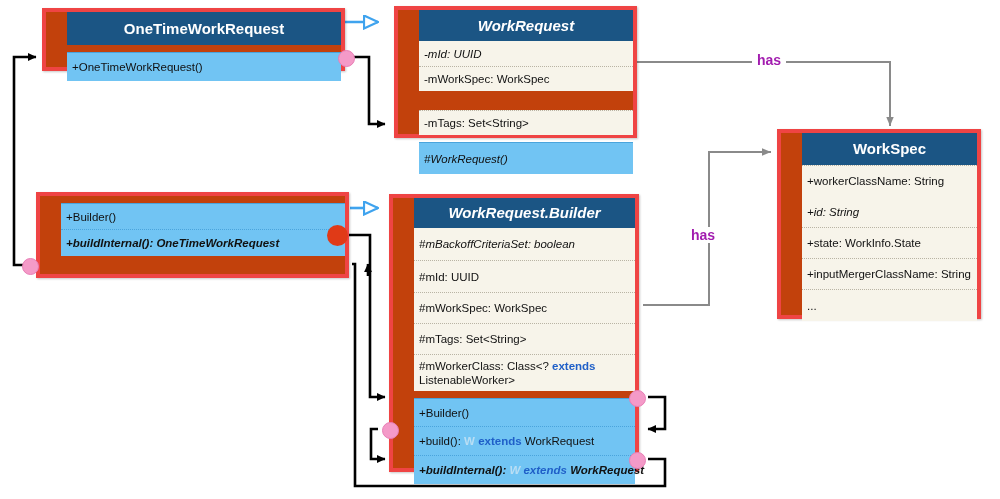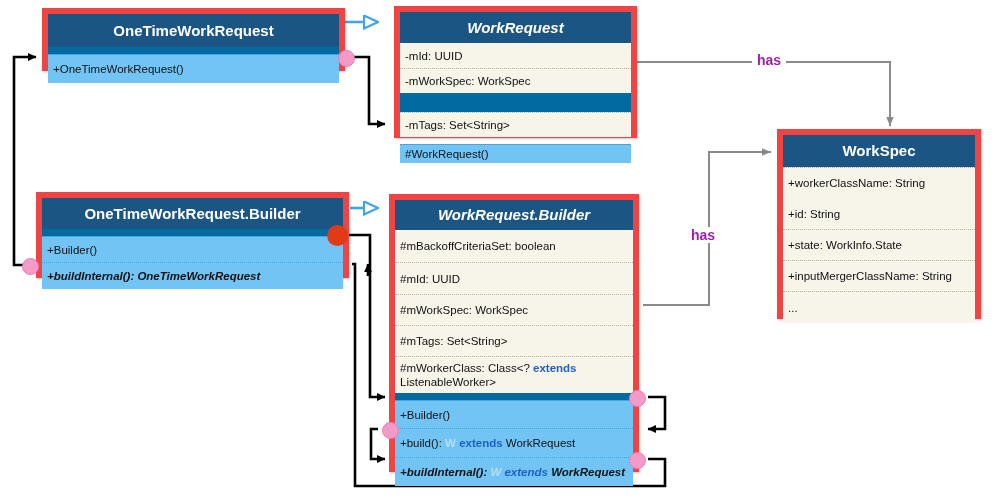--- a/index.html
+++ b/index.html
@@ -25,24 +25,25 @@
     left: 0; top: 0;
     width: 1000px;
     height: 499px;
     pointer-events: none;
   }
 
   
   .uml-class {
     position: absolute;
     box-sizing: border-box;
-    border: 6px solid #ef4444;
-    background: #0369a1;
+    border: 4px solid #ef4444;
+    background: #c2410c;
     box-shadow: 1px 1px 2px rgba(0,0,0,0.22);
     z-index: 3;
+    padding-left: 21px;
   }
   .uml-header {
     background: #1B5584;
     color: #ffffff;
     font-size: 15px;
     font-weight: bold;
     text-align: center;
     line-height: 1.15;
     display: flex;
     align-items: center;
@@ -58,21 +59,21 @@
     font-size: 11.5px;
     color: #111111;
     line-height: 1.25;
     display: flex;
     align-items: center;
     border-top: 1px dotted #b9b4a4;
     background: #F7F4EA;
     white-space: nowrap;
     overflow: visible;
   }
-  .uml-row.first { border-top: none; }
+  .uml-row.first { border-top: none; font-style: italic; }
   .uml-row.wrap { white-space: normal; align-items: flex-start; }
   .uml-row.method {
     background: #71C4F3;
     border-top: 1px dotted #4aa4dc;
   }
   .uml-row.method.firstmethod { border-top: 1px solid #4aa4dc; margin-top: 7px; }
   .uml-row.italic { font-style: italic; font-weight: bold; }
 
   .kw { color: #1F5FC8; font-weight: bold; }
   .tparam { color: #B9DEF4; font-weight: bold; }
@@ -168,34 +169,33 @@
   <div class="uml-class" style="left:42px; top:8px; width:303px; height:63px;">
     <div class="uml-header" style="height:33px;">OneTimeWorkRequest</div>
     <div class="uml-row method firstmethod" style="height:29px;">+OneTimeWorkRequest()</div>
   </div>
 
   <div class="uml-class" style="left:394px; top:6px; width:243px; height:132px;">
     <div class="uml-header abstract" style="height:31px;">WorkRequest</div>
     <div class="uml-row first" style="height:25px;">-mId: UUID</div>
     <div class="uml-row" style="height:25px;">-mWorkSpec: WorkSpec</div>
     <div class="uml-row" style="height:25px;margin-top:19px;">-mTags: Set&lt;String&gt;</div>
-    <div class="uml-row method firstmethod" style="height:19px;">#WorkRequest()</div>
+    <div class="uml-row method firstmethod" style="height:32px;font-style:italic;">#WorkRequest()</div>
   </div>
 
   <div class="uml-class" style="left:777px; top:129px; width:204px; height:190px;">
     <div class="uml-header" style="height:32px;">WorkSpec</div>
     <div class="uml-row" style="height:31px;">+workerClassName: String</div>
     <div class="uml-row first" style="height:31px;">+id: String</div>
     <div class="uml-row" style="height:31px;">+state: WorkInfo.State</div>
     <div class="uml-row" style="height:31px;">+inputMergerClassName: String</div>
     <div class="uml-row" style="height:32px;">...</div>
   </div>
 
   <div class="uml-class" style="left:36px; top:192px; width:313px; height:86px;">
-    <div class="uml-header" style="height:31px;">OneTimeWorkRequest.Builder</div>
     <div class="uml-row method firstmethod" style="height:26px;">+Builder()</div>
     <div class="uml-row method italic" style="height:27px;">+buildInternal(): OneTimeWorkRequest</div>
   </div>
 
   <div class="uml-class" style="left:389px; top:194px; width:250px; height:278px;">
     <div class="uml-header abstract" style="height:30px;">WorkRequest.Builder</div>
 
     <div class="uml-row first" style="height:32px;">#mBackoffCriteriaSet: boolean</div>
     <div class="uml-row" style="height:32px;">#mId: UUID</div>
     <div class="uml-row" style="height:31px;">#mWorkSpec: WorkSpec</div>

